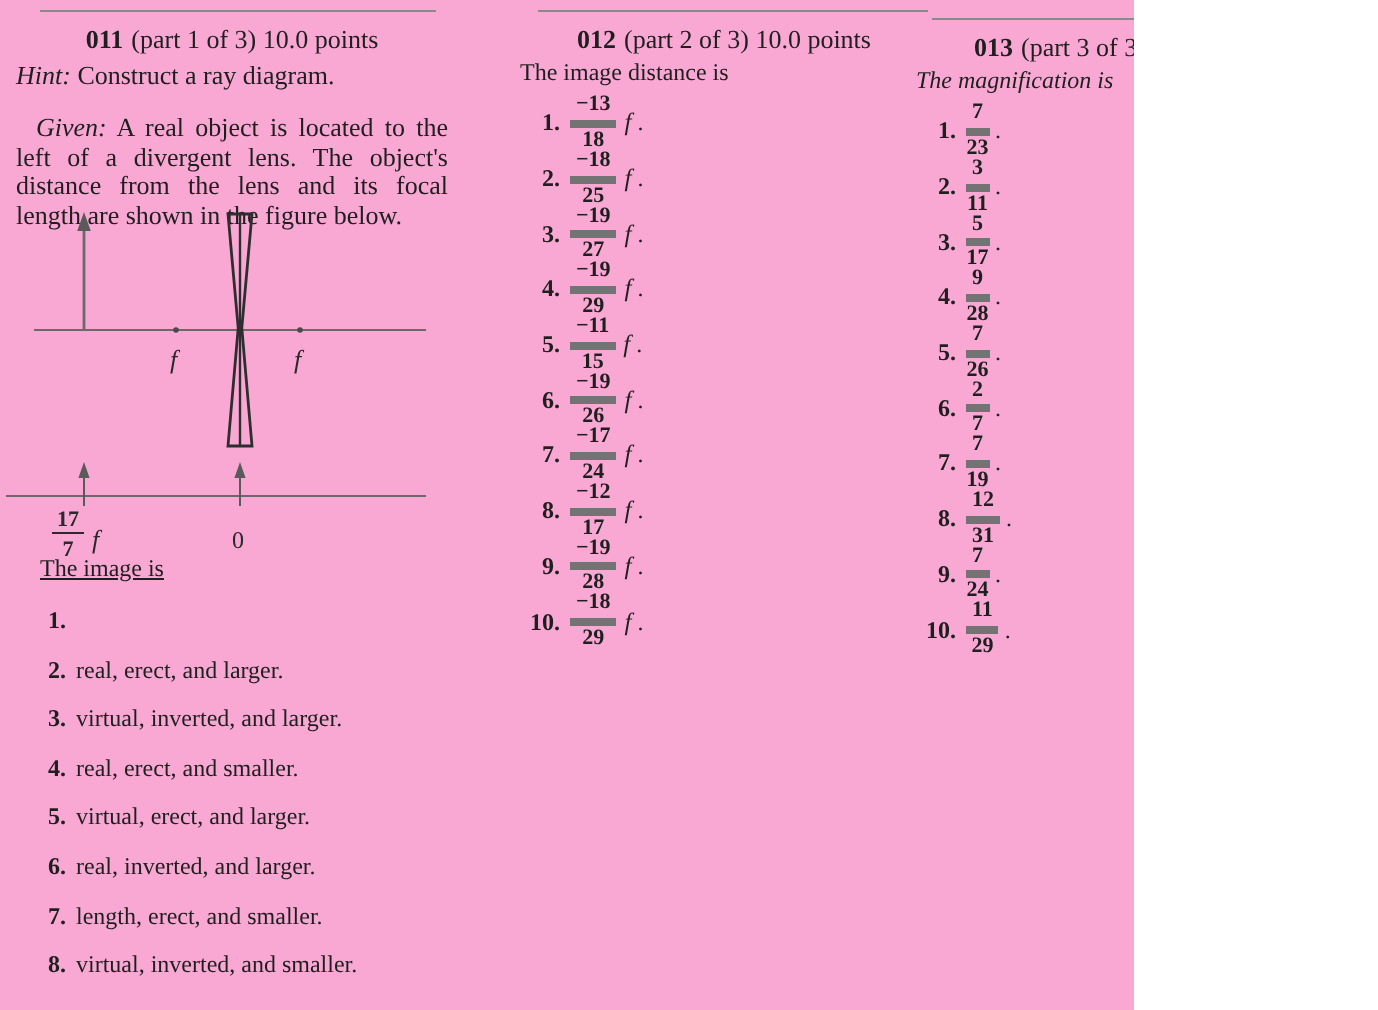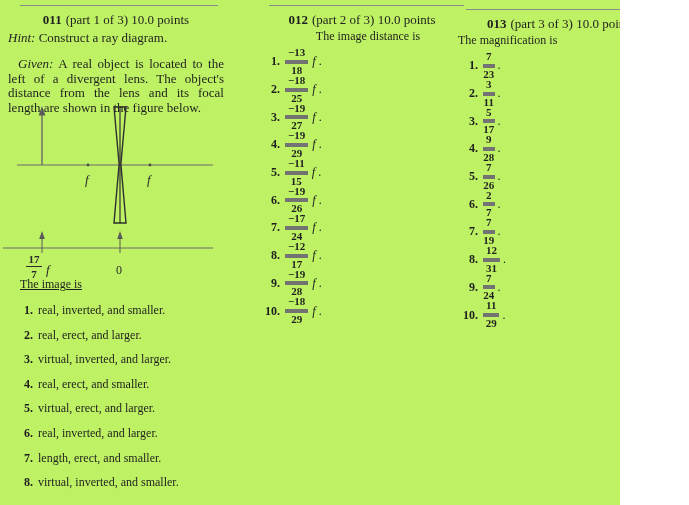--- a/index.html
+++ b/index.html
@@ -1,17 +1,17 @@
 <!DOCTYPE html>
 <html><head>
 <meta charset="utf-8">
 <style>
   html,body { margin:0; padding:0; background:#ffffff; }
   .page {
-    position:relative; width:620px; height:505px; background:#bef264;
+    position:relative; width:567px; height:505px; background:#f9a8d4;
     font-family:"Liberation Serif", serif; color:#1f1f1f; font-size:12px;
     overflow:hidden;
   }
   .col { position:absolute; top:0; }
   .col1 { left:8px;  width:216px; }
   .col2 { left:260px; width:204px; }
   .col3 { left:458px; width:205px; }
 
   .rule { border-top:1px solid #8a8a8a; height:0; }
   .rule1 { margin:5px 0 0 12px; width:198px; }
@@ -22,22 +22,22 @@
   .pheader .pnum { font-weight:bold; }
   .pheader .prest { margin-left:4px; }
 
   .para { margin:0; font-size:13px; line-height:14.4px; text-align:justify; }
   .hint { margin-top:3px; }
   .given-indent { text-indent:10px;margin-top:12px; }
   .ital { font-style:italic; }
 
   .question { font-size:12px; }
   .q1 { position:absolute; top:277px; left:12px;text-decoration:underline; }
-  .q2 { margin:1px 0 0 12px;text-align:center; }
-  .q3 { margin:1px 0 0 0; }
+  .q2 { margin:1px 0 0 0; }
+  .q3 { margin:1px 0 0 0;font-style:italic; }
 
   .choices-p1 { position:absolute; top:303px; left:0; width:216px; }
   .row-p1 { display:flex; height:24.6px; align-items:flex-start; line-height:14px; }
   .row-p1 .cnum { width:25px; text-align:right; font-weight:bold; margin-right:5px; }
 
   .choices-p2 { position:absolute; top:48px; left:0; }
   .choices-p3 { position:absolute; top:52px; left:0; }
   .mc-row { display:flex; align-items:center; height:27.7px; }
   .mc-row .cnum { width:20px; text-align:right; font-weight:bold; margin-right:5px; font-size:12px; }
   .frac { display:inline-block; text-align:center; font-weight:bold; font-size:11px; line-height:1.05; }
@@ -98,21 +98,20 @@
 
         <text x="117" y="174" font-size="12" text-anchor="middle">0</text>
       </svg>
     </div>
 
     <div class="question q1">The image is</div>
 
     <div class="choices-p1">
       <div class="row-p1">
           <span class="cnum">1.</span>
-          <span>real, inverted, and smaller.</span>
         </div>
       <div class="row-p1">
           <span class="cnum">2.</span>
           <span>real, erect, and larger.</span>
         </div>
       <div class="row-p1">
           <span class="cnum">3.</span>
           <span>virtual, inverted, and larger.</span>
         </div>
       <div class="row-p1">

